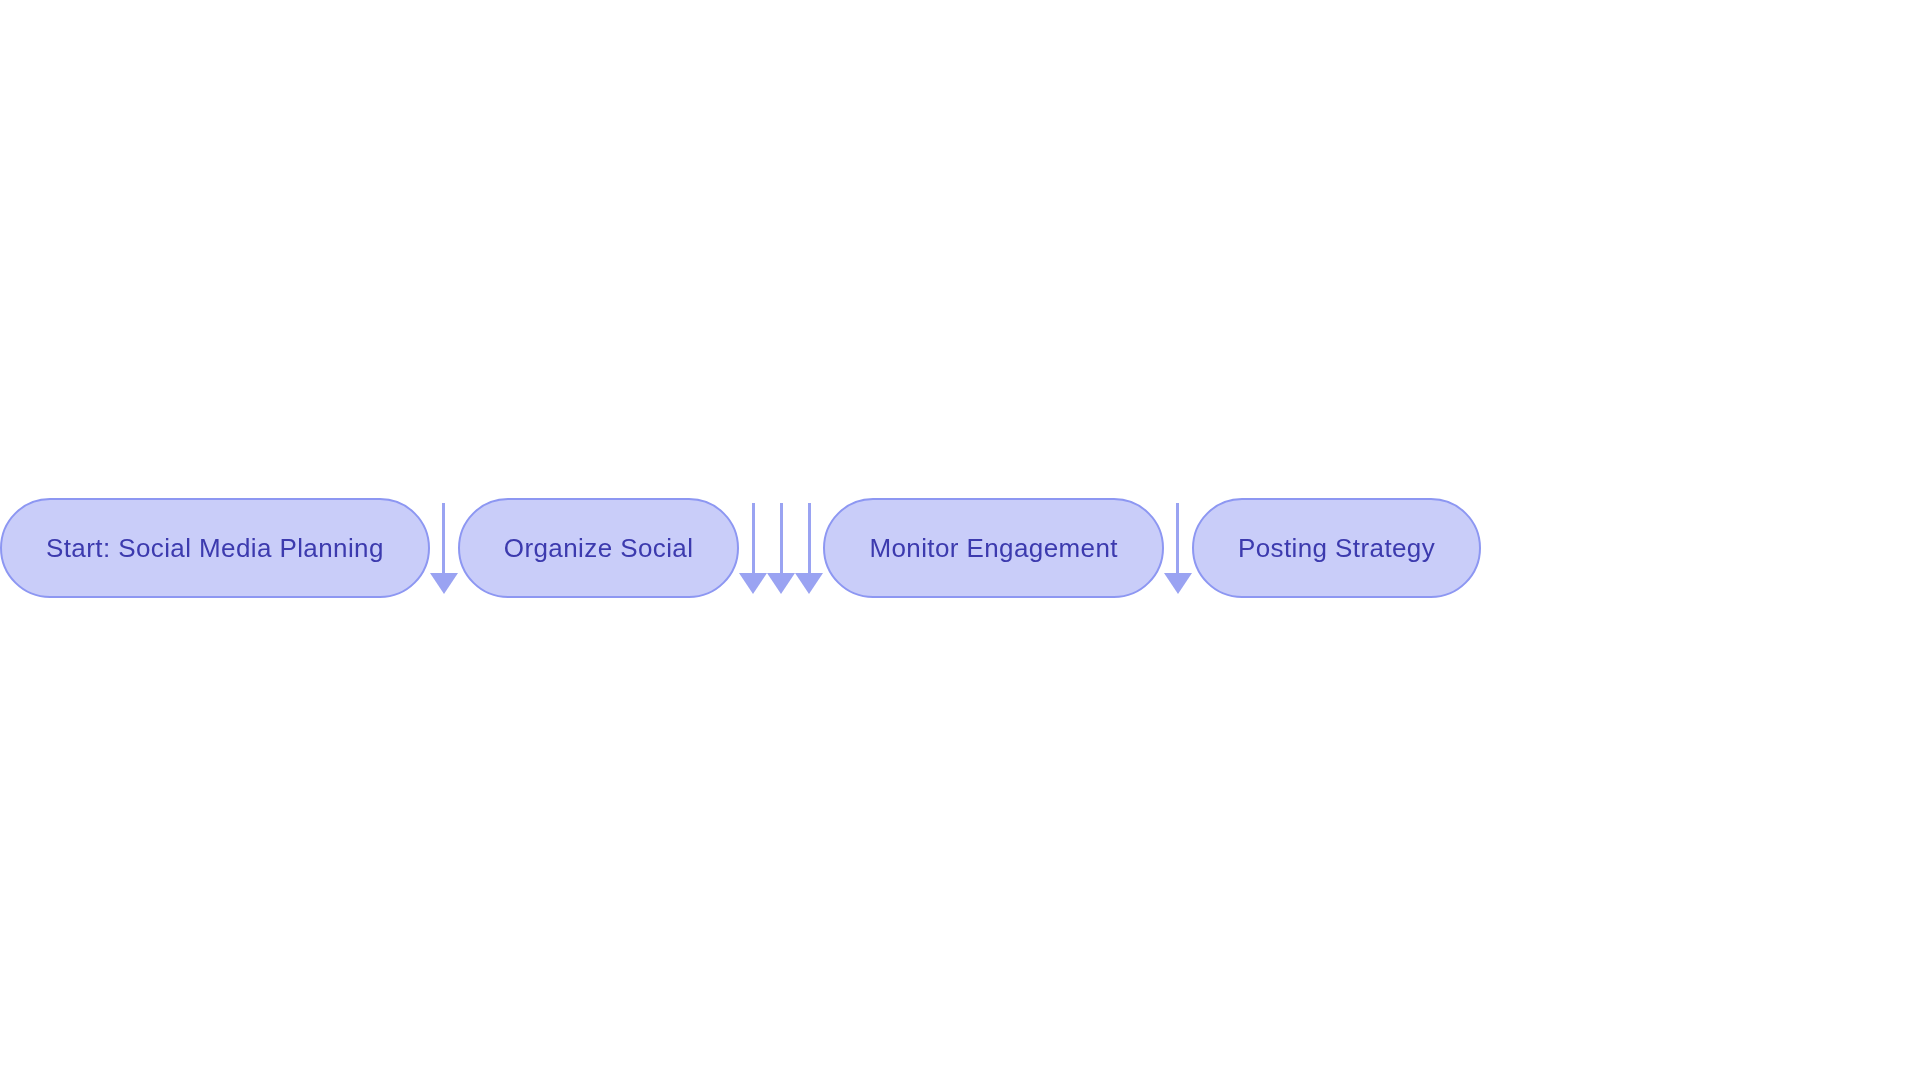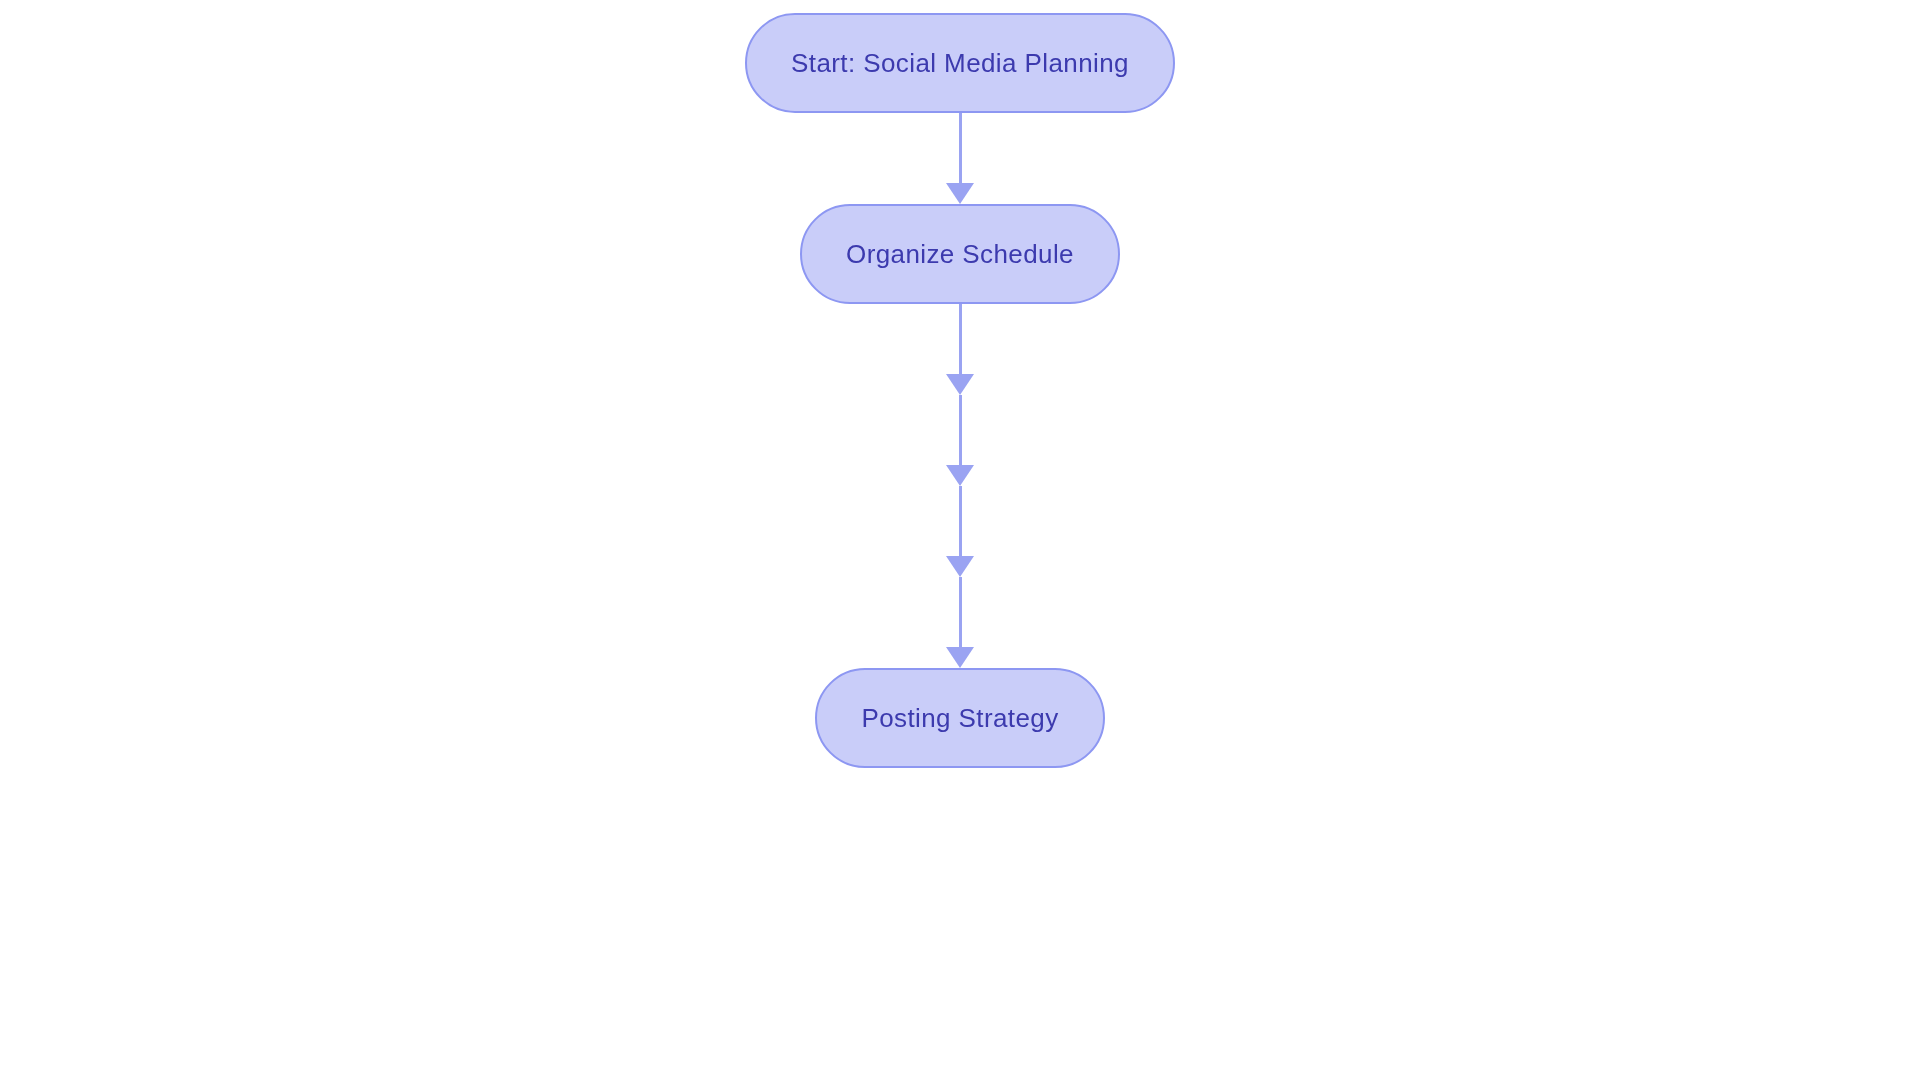--- a/index.html
+++ b/index.html
@@ -13,21 +13,21 @@
     overflow: hidden;
     font-family: "Liberation Sans", sans-serif;
   }
   .canvas {
     position: relative;
     width: 1920px;
     height: 1083px;
     box-sizing: border-box;
     padding-top: 13px;
     display: flex;
-    flex-direction: column;
+    flex-direction: row;
     align-items: center;
     background: var(--bg, #ffffff);
   }
   .node {
     height: 100px;
     box-sizing: border-box;
     border-radius: 50px;
     background: var(--node-fill, #c9cdf9);
     border: 2px solid var(--node-border, #8d97f2);
     display: flex;
@@ -70,34 +70,37 @@
 
 <div class="canvas" style="--bg: #ffffff; --node-fill: #c9cdf9; --node-border: #8d97f2; --node-text: #3c3aae; --arrow-color: #9aa3f2;">
     <div class="node">
       <span>Start: Social Media Planning</span>
     </div>
     <div class="connector">
       <div class="line"></div>
       <div class="head"></div>
     </div>
     <div class="node">
-      <span>Organize Schedule</span>
-    </div>
-    <div class="connector">
-      <div class="line"></div>
-      <div class="head"></div>
+      <span>Organize Social</span>
     </div>
     <div class="connector">
       <div class="line"></div>
       <div class="head"></div>
     </div>
     <div class="connector">
       <div class="line"></div>
       <div class="head"></div>
     </div>
     <div class="connector">
       <div class="line"></div>
       <div class="head"></div>
     </div>
     <div class="node">
+      <span>Monitor Engagement</span>
+    </div>
+    <div class="connector">
+      <div class="line"></div>
+      <div class="head"></div>
+    </div>
+    <div class="node">
       <span>Posting Strategy</span>
     </div>
   </div>
 
 </body></html>

